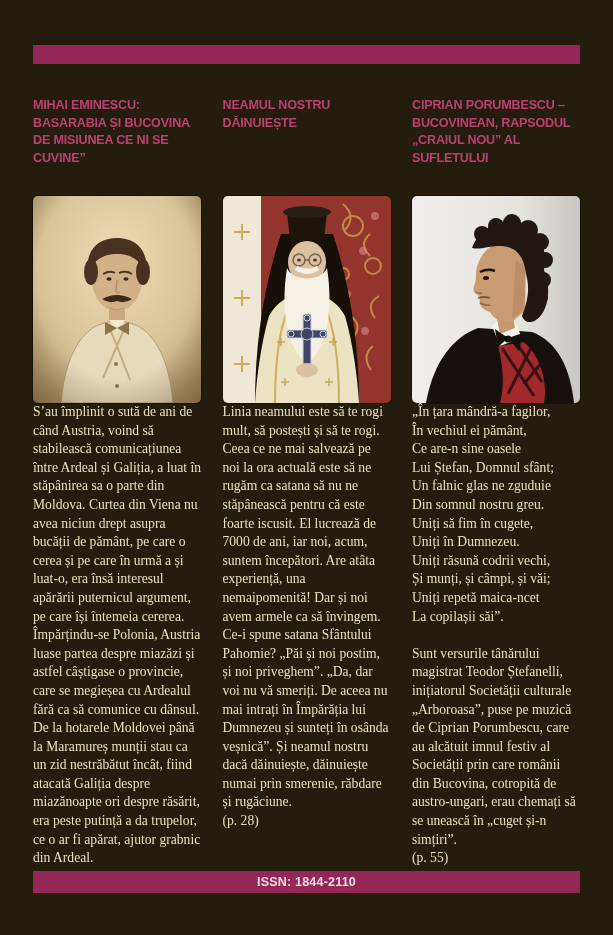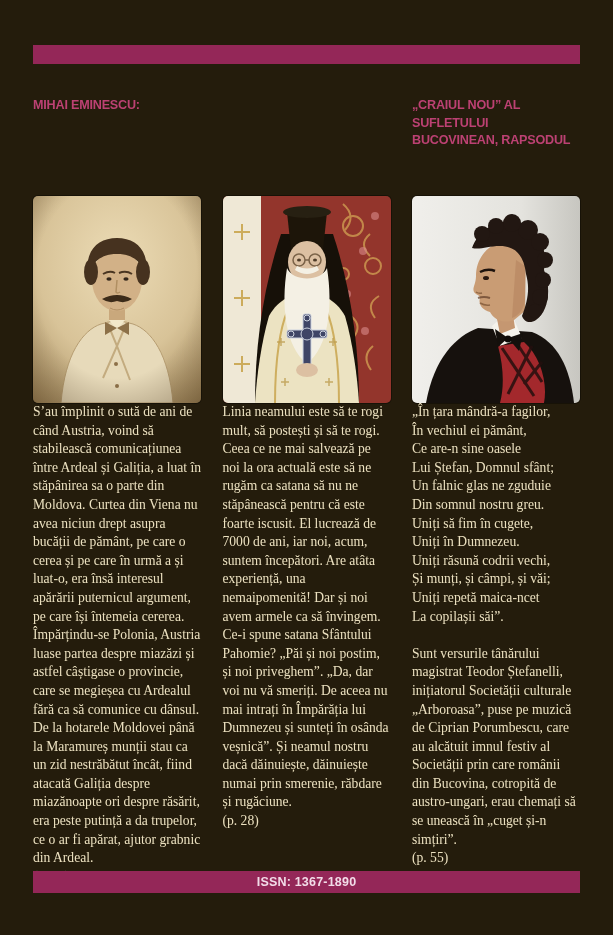--- a/index.html
+++ b/index.html
@@ -60,20 +60,22 @@
 </head>
 <body>
 
 <div class="rule-bar top"></div>
 
 <div class="content">
 
   <div class="col">
     <div class="heading">
       <div>MIHAI EMINESCU:</div>
+      <div>BASARABIA ȘI BUCOVINA</div>
+      <div>DE MISIUNEA CE NI SE CUVINE”</div>
     </div>
     <div class="photo">
       <svg viewBox="0 0 168 207">
         <defs>
           <radialGradient id="sep" cx="50%" cy="32%" r="85%">
             <stop offset="0%" stop-color="#ecdcb6"></stop>
             <stop offset="55%" stop-color="#d8c398"></stop>
             <stop offset="100%" stop-color="#a3895c"></stop>
           </radialGradient>
           <radialGradient id="vig" cx="50%" cy="40%" r="80%">
@@ -105,20 +107,21 @@
         <rect width="168" height="207" fill="url(#vig)"></rect>
       </svg>
     </div>
     <div class="bodytext">S’au împlinit o sută de ani de când Austria, voind să stabilească comunicațiunea între Ardeal și Galiția, a luat în stăpânirea sa o parte din Moldova. Curtea din Viena nu avea niciun drept asupra bucății de pământ, pe care o cerea și pe care în urmă a și luat-o, era însă interesul apărării puternicul argument, pe care își întemeia cererea.
 Împărțindu-se Polonia, Austria luase partea despre miazăzi și astfel câștigase o provincie, care se megieșea cu Ardealul fără ca să comunice cu dânsul. De la hotarele Moldovei până la Maramureș munții stau ca un zid nestrăbătut încât, fiind atacată Galiția despre miazănoapte ori despre răsărit, era peste putință a da trupelor, ce o ar fi apărat, ajutor grabnic din Ardeal.
 (p. 61)</div>
   </div>
 
   <div class="col">
     <div class="heading">
+      <div>NEAMUL NOSTRU DĂINUIEȘTE</div>
     </div>
     <div class="photo">
       <svg viewBox="0 0 168 207">
         <rect width="168" height="207" fill="#93352c"></rect>
         <g stroke="#cf9d52" fill="none" opacity="0.8" stroke-width="2">
           <circle cx="130" cy="30" r="10"></circle>
             <circle cx="150" cy="70" r="8"></circle>
             <circle cx="120" cy="78" r="6"></circle>
           <path d="M120,8 q14,12 2,26"></path>
             <path d="M147,38 q-12,10 0,22"></path>
@@ -172,22 +175,23 @@
         </g>
         <ellipse cx="84" cy="174" rx="11" ry="7" fill="#dcc0a2"></ellipse>
       </svg>
     </div>
     <div class="bodytext">Linia neamului este să te rogi mult, să postești și să te rogi. Ceea ce ne mai salvează pe noi la ora actuală este să ne rugăm ca satana să nu ne stăpânească pentru că este foarte iscusit. El lucrează de 7000 de ani, iar noi, acum, suntem începători. Are atâta experiență, una nemaipomenită! Dar și noi avem armele ca să învingem. Ce-i spune satana Sfântului Pahomie? „Păi și noi postim, și noi priveghem”. „Da, dar voi nu vă smeriți. De aceea nu mai intrați în Împărăția lui Dumnezeu și sunteți în osânda veșnică”. Și neamul nostru dacă dăinuiește, dăinuiește numai prin smerenie, răbdare și rugăciune.
 (p. 28)</div>
   </div>
 
   <div class="col">
     <div class="heading">
+      <div>CIPRIAN PORUMBESCU –</div>
+      <div>BUCOVINEAN, RAPSODUL</div>
       <div>„CRAIUL NOU” AL SUFLETULUI</div>
-      <div>BUCOVINEAN, RAPSODUL</div>
     </div>
     <div class="photo">
       <svg viewBox="0 0 168 207">
         <defs>
           <linearGradient id="bg3" x1="0" y1="0" x2="1" y2="0">
             <stop offset="0%" stop-color="#f0efeb"></stop>
             <stop offset="65%" stop-color="#e4e3de"></stop>
             <stop offset="100%" stop-color="#c7c6c0"></stop>
           </linearGradient>
         </defs>
@@ -239,14 +243,14 @@
 Uniți repetă maica-ncet
 La copilașii săi”.
 
 Sunt versurile tânărului magistrat Teodor Ștefanelli, inițiatorul Societății culturale „Arboroasa”, puse pe muzică de Ciprian Porumbescu, care au alcătuit imnul festiv al Societății prin care românii din Bucovina, cotropită de austro-ungari, erau chemați să se unească în „cuget și-n simțiri”.
 (p. 55)</div>
   </div>
 
 </div>
 
 <div class="footer-bar">
-  <span class="issn">ISSN: 1367-1890</span>
+  <span class="issn">ISSN: 1844-2110</span>
 </div>
 
 </body></html>

